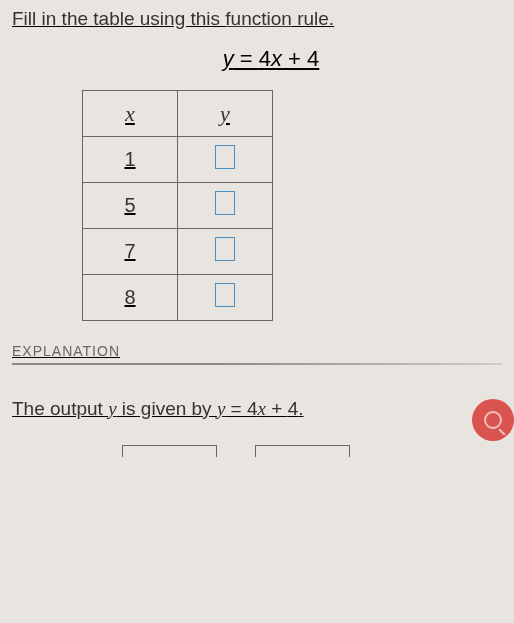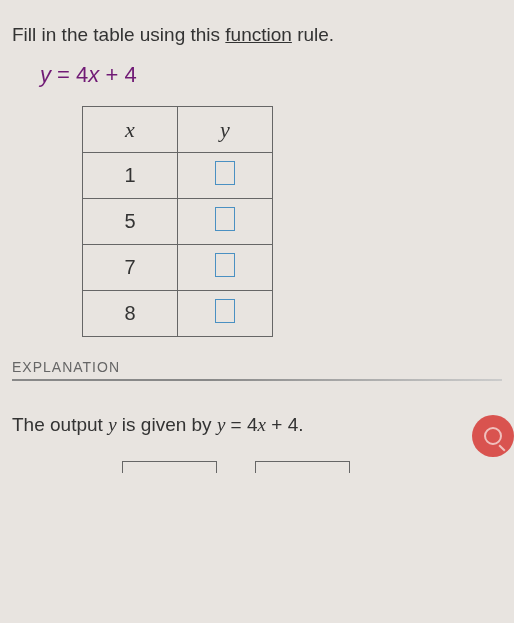--- a/index.html
+++ b/index.html
@@ -9,38 +9,40 @@
     }
     body {
       font-family: Arial, sans-serif;
       background: #e8e4e0;
       width: 514px;
       height: 623px;
       overflow: hidden;
       position: relative;
     }
     .content {
-      padding: 24px 12px 0 12px;
+      padding: 8px 12px 0 12px;
+      text-decoration: underline;
     }
     .instruction {
       font-size: 19px;
       color: #333;
       margin-bottom: 16px;
     }
     .link-text {
       text-decoration: underline;
       color: #333;
       cursor: pointer;
     }
     .equation {
       font-size: 22px;
-      color: #701a75;
+      color: #000000;
       margin-left: 28px;
       margin-bottom: 18px;
       font-style: italic;
+      text-align: center;
     }
     .equation .eq-y, .equation .eq-x {
       font-style: italic;
     }
     .equation .eq-num {
       font-style: normal;
     }
     .func-table {
       border-collapse: collapse;
       margin-left: 70px;

